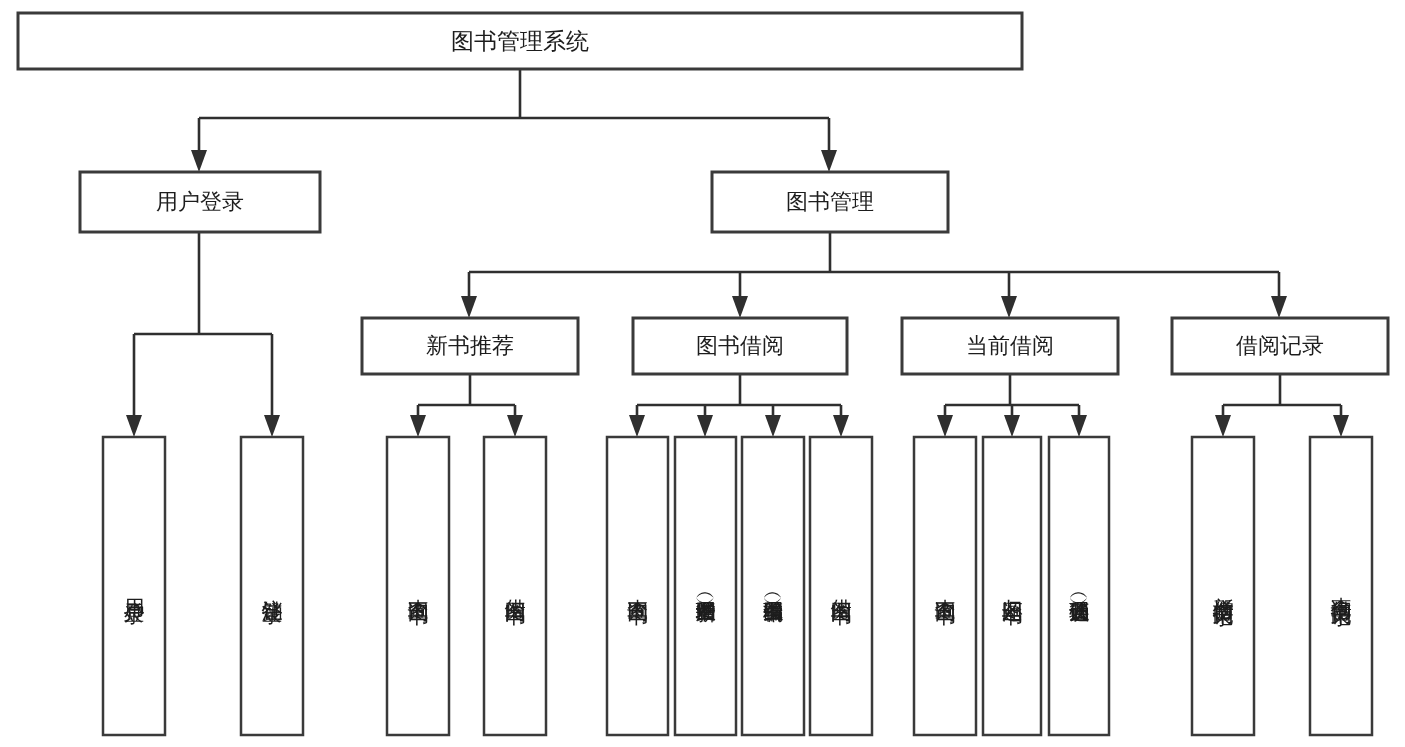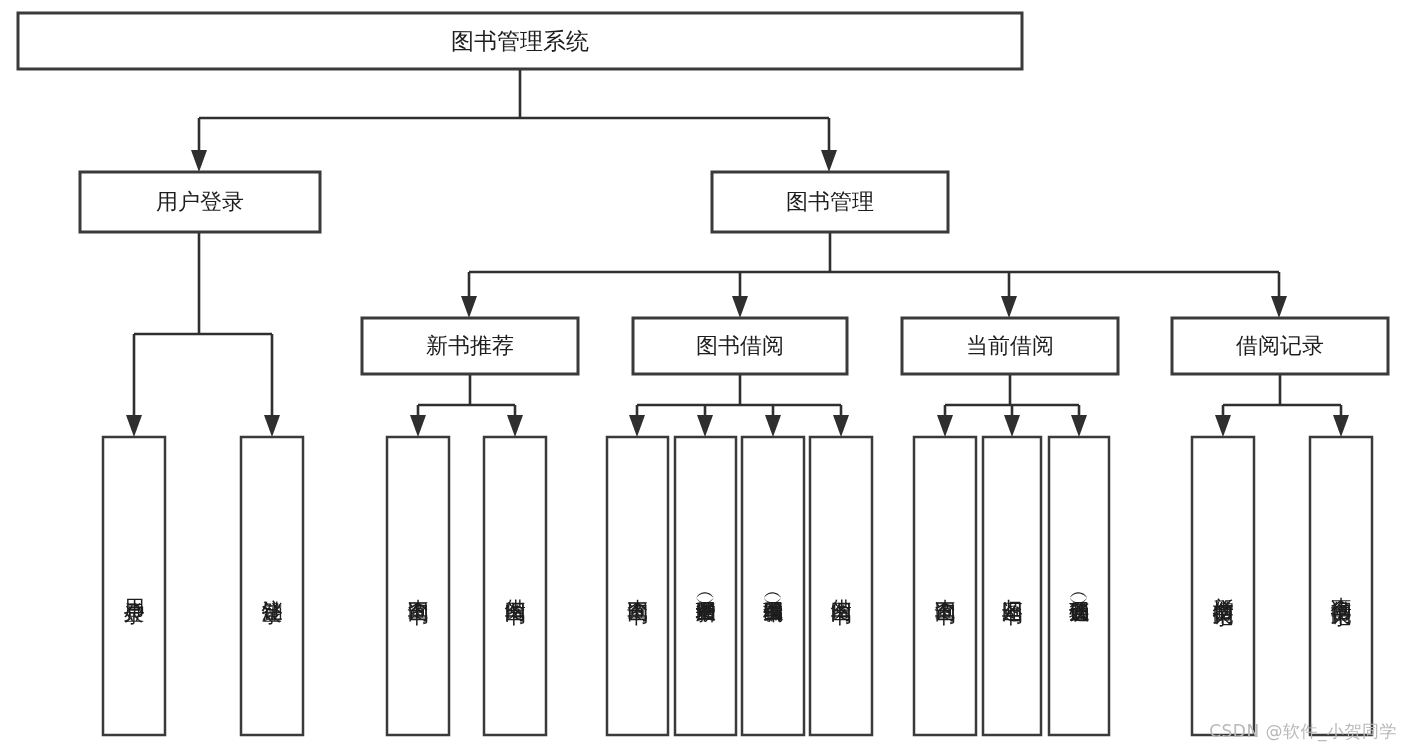--- a/index.html
+++ b/index.html
@@ -189,14 +189,13 @@
       <div class="leaf-label" style="left: 607px; top: 437px; width: 61px; height: 298px;">查询图书</div>
       <div class="leaf-label tight" style="left: 675px; top: 437px; width: 61px; height: 298px;">新增图书（管理员）</div>
       <div class="leaf-label tight" style="left: 742px; top: 437px; width: 62px; height: 298px;">编辑图书（管理员）</div>
       <div class="leaf-label" style="left: 810px; top: 437px; width: 62px; height: 298px;">借阅图书</div>
       <div class="leaf-label" style="left: 914px; top: 437px; width: 62px; height: 298px;">查询图书</div>
       <div class="leaf-label" style="left: 983px; top: 437px; width: 58px; height: 298px;">归还图书</div>
       <div class="leaf-label tight" style="left: 1049px; top: 437px; width: 60px; height: 298px;">确认归还（管理员）</div>
       <div class="leaf-label" style="left: 1192px; top: 437px; width: 62px; height: 298px;">新增借阅记录</div>
       <div class="leaf-label" style="left: 1310px; top: 437px; width: 62px; height: 298px;">查询借阅记录</div>
     </div>
-  <div class="watermark">CSDN @软件_小贺同学</div>
 </div>
 
 </body></html>

